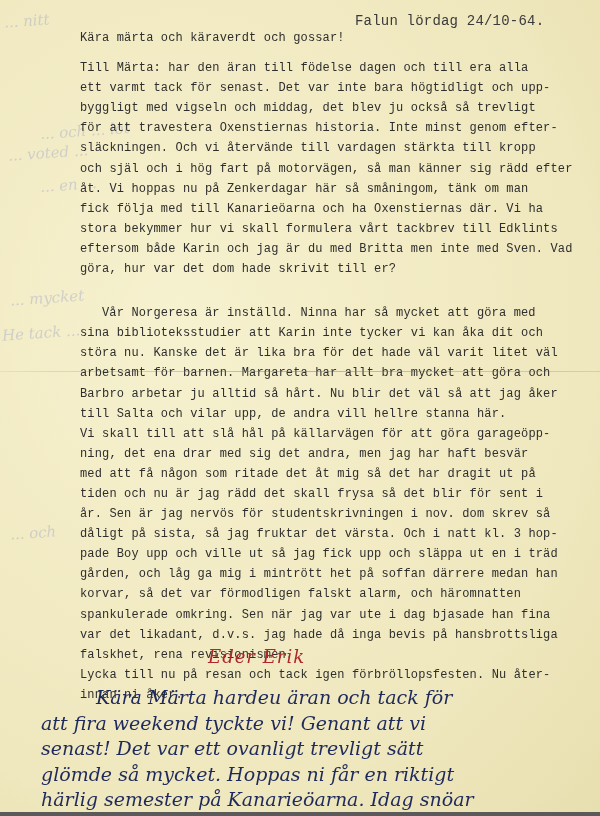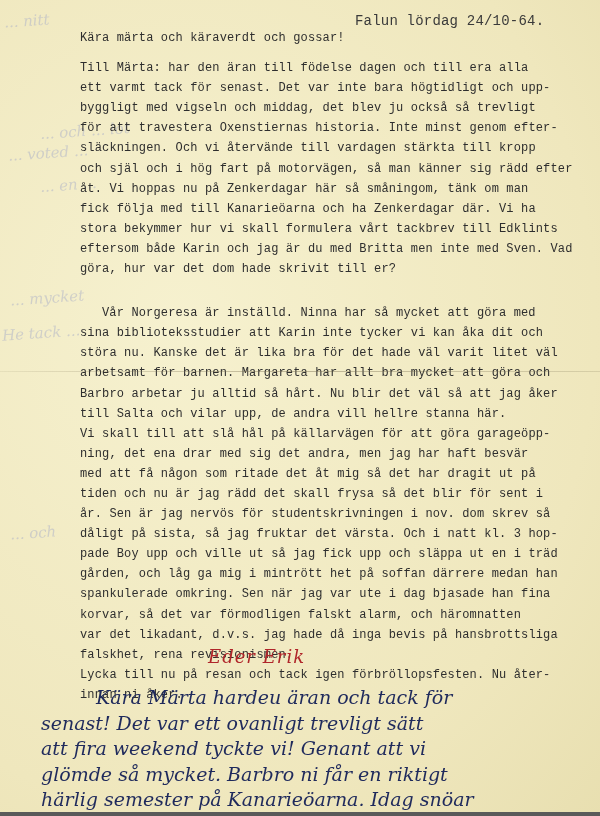--- a/index.html
+++ b/index.html
@@ -69,52 +69,52 @@
   <div class="typed">
     <div class="line">Kära märta och käraverdt och gossar!</div>
     <div class="gap"></div>
     <div class="line">Till Märta: har den äran till födelse dagen och till era alla</div>
     <div class="line">ett varmt tack för senast. Det var inte bara högtidligt och upp-</div>
     <div class="line">byggligt med vigseln och middag, det blev ju också så trevligt</div>
     <div class="line">för att travestera Oxenstiernas historia. Inte minst genom efter-</div>
     <div class="line">släckningen. Och vi återvände till vardagen stärkta till kropp</div>
     <div class="line">och själ och i hög fart på motorvägen, så man känner sig rädd efter</div>
     <div class="line">åt. Vi hoppas nu på Zenkerdagar här så småningom, tänk om man</div>
-    <div class="line">fick följa med till Kanarieöarna och ha Zenkerdagar där. Vi ha</div>
+    <div class="line">fick följa med till Kanarieöarna och ha Oxenstiernas där. Vi ha</div>
     <div class="line">stora bekymmer hur vi skall formulera vårt tackbrev till Edklints</div>
     <div class="line">eftersom både Karin och jag är du med Britta men inte med Sven. Vad</div>
     <div class="line">göra, hur var det dom hade skrivit till er?</div>
     <div class="line indent">Vår Norgeresa är inställd. Ninna har så mycket att göra med</div>
     <div class="line">sina biblioteksstudier att Karin inte tycker vi kan åka dit och</div>
     <div class="line">störa nu. Kanske det är lika bra för det hade väl varit litet väl</div>
     <div class="line">arbetsamt för barnen. Margareta har allt bra mycket att göra och</div>
     <div class="line">Barbro arbetar ju alltid så hårt. Nu blir det väl så att jag åker</div>
     <div class="line">till Salta och vilar upp, de andra vill hellre stanna här.</div>
     <div class="line">Vi skall till att slå hål på källarvägen för att göra garageöpp-</div>
     <div class="line">ning, det ena drar med sig det andra, men jag har haft besvär</div>
     <div class="line">med att få någon som ritade det åt mig så det har dragit ut på</div>
     <div class="line">tiden och nu är jag rädd det skall frysa så det blir för sent i</div>
     <div class="line">år. Sen är jag nervös för studentskrivningen i nov. dom skrev så</div>
     <div class="line">dåligt på sista, så jag fruktar det värsta. Och i natt kl. 3 hop-</div>
     <div class="line">pade Boy upp och ville ut så jag fick upp och släppa ut en i träd</div>
     <div class="line">gården, och låg ga mig i mintrött het på soffan därrere medan han</div>
+    <div class="line">korvar, så det var förmodligen falskt alarm, och häromnatten</div>
     <div class="line">spankulerade omkring. Sen när jag var ute i dag bjasade han fina</div>
-    <div class="line">korvar, så det var förmodligen falskt alarm, och häromnatten</div>
     <div class="line">var det likadant, d.v.s. jag hade då inga bevis på hansbrottsliga</div>
     <div class="line">falskhet, rena revisionismen.</div>
     <div class="line">Lycka till nu på resan och tack igen förbröllopsfesten. Nu åter-</div>
     <div class="line">innan ni åker.</div>
   </div>
 
   <div class="fold"></div>
 
   <div class="signature">Eder Erik</div>
 
   <div class="hand">
     <div class="line indent">Kära Märta hardeu äran och tack för</div>
+    <div class="line">att fira weekend tyckte vi! Genant att vi</div>
     <div class="line">senast! Det var ett ovanligt trevligt sätt</div>
-    <div class="line">att fira weekend tyckte vi! Genant att vi</div>
-    <div class="line">glömde så mycket. Barbro ni får en riktigt</div>
+    <div class="line">glömde så mycket. Hoppas ni får en riktigt</div>
     <div class="line">härlig semester på Kanarieöarna. Idag snöar</div>
   </div>
 
   <div class="bottom-edge"></div>
 </div>
 
 </body></html>

